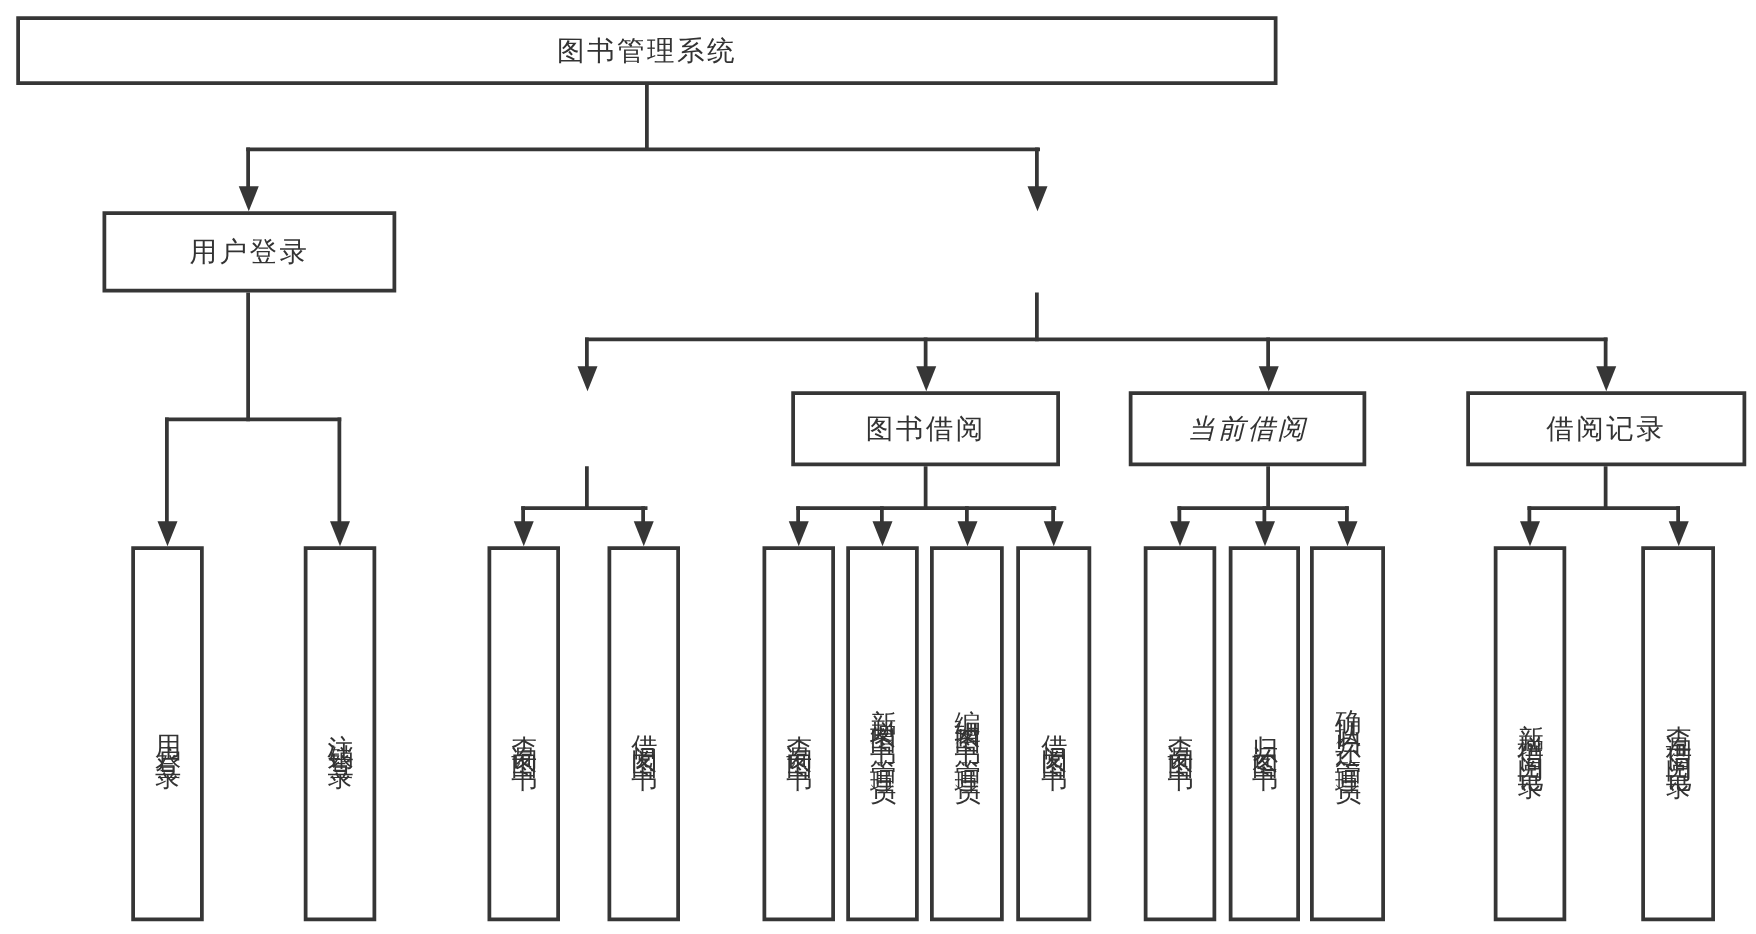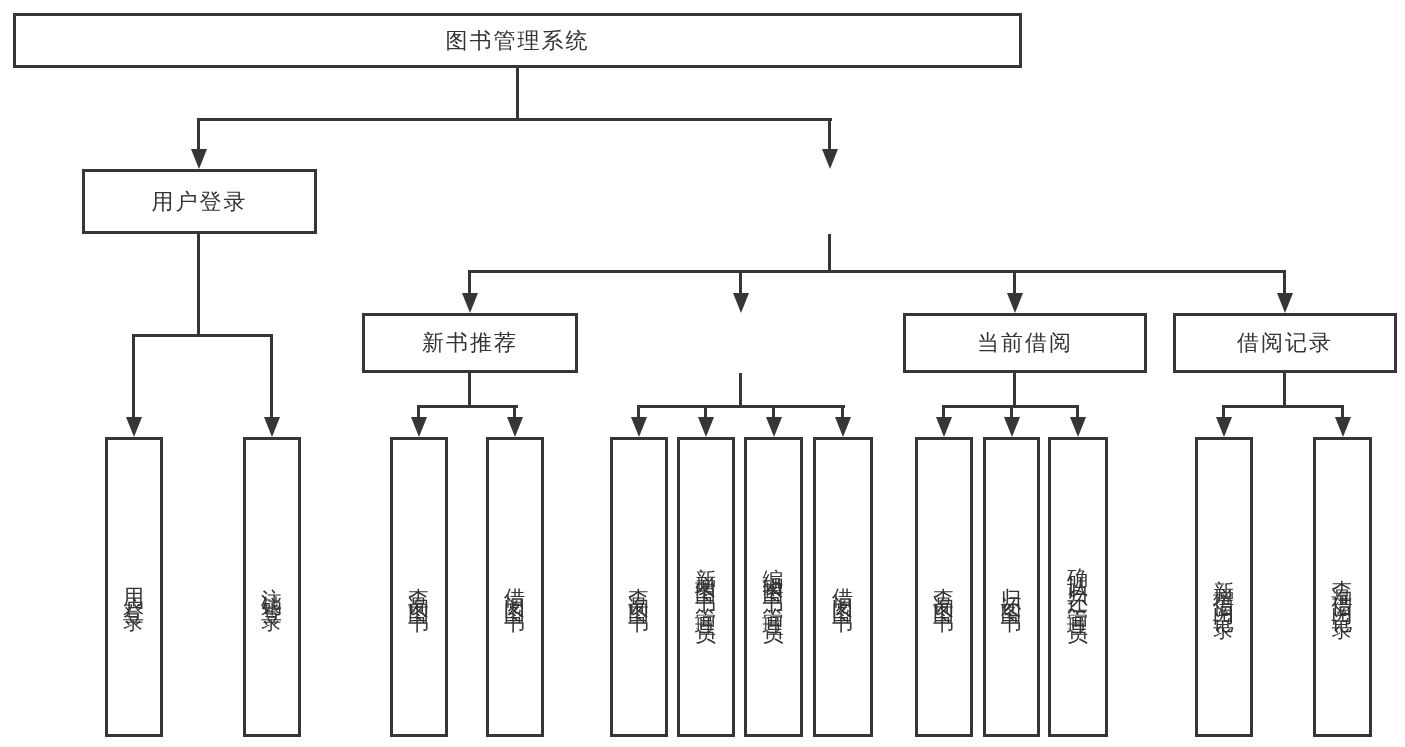--- a/index.html
+++ b/index.html
@@ -59,24 +59,24 @@
   <div class="hline" style="left:468px;top:270px;width:818px;"></div>
   <div class="vline" style="left:468px;top:270px;height:25px;"></div>
   <div class="arrow" style="left:462px;top:293px;"></div>
   <div class="vline" style="left:739px;top:270px;height:25px;"></div>
   <div class="arrow" style="left:733px;top:293px;"></div>
   <div class="vline" style="left:1013px;top:270px;height:25px;"></div>
   <div class="arrow" style="left:1007px;top:293px;"></div>
   <div class="vline" style="left:1283px;top:270px;height:25px;"></div>
   <div class="arrow" style="left:1277px;top:293px;"></div>
 
-  <div class="box" style="left:362px;top:313px;width:216px;height:60px;">
-    <span class="hlabel">新书推荐</span>
+  <div class="box" style="left:633px;top:313px;width:215px;height:60px;">
+    <span class="hlabel">图书借阅</span>
   </div>
-  <div class="box" style="left:903px;top:313px;width:244px;height:60px;">
+  <div class="box" style="left:903px;top:313px;width:190px;height:60px;font-style:italic;">
     <span class="hlabel">当前借阅</span>
   </div>
   <div class="box" style="left:1173px;top:313px;width:224px;height:60px;">
     <span class="hlabel">借阅记录</span>
   </div>
 
   <div class="vline" style="left:468px;top:373px;height:35px;"></div>
   <div class="hline" style="left:417px;top:405px;width:101px;"></div>
   <div class="vline" style="left:417px;top:405px;height:13px;"></div>
   <div class="arrow" style="left:411px;top:417px;"></div>

